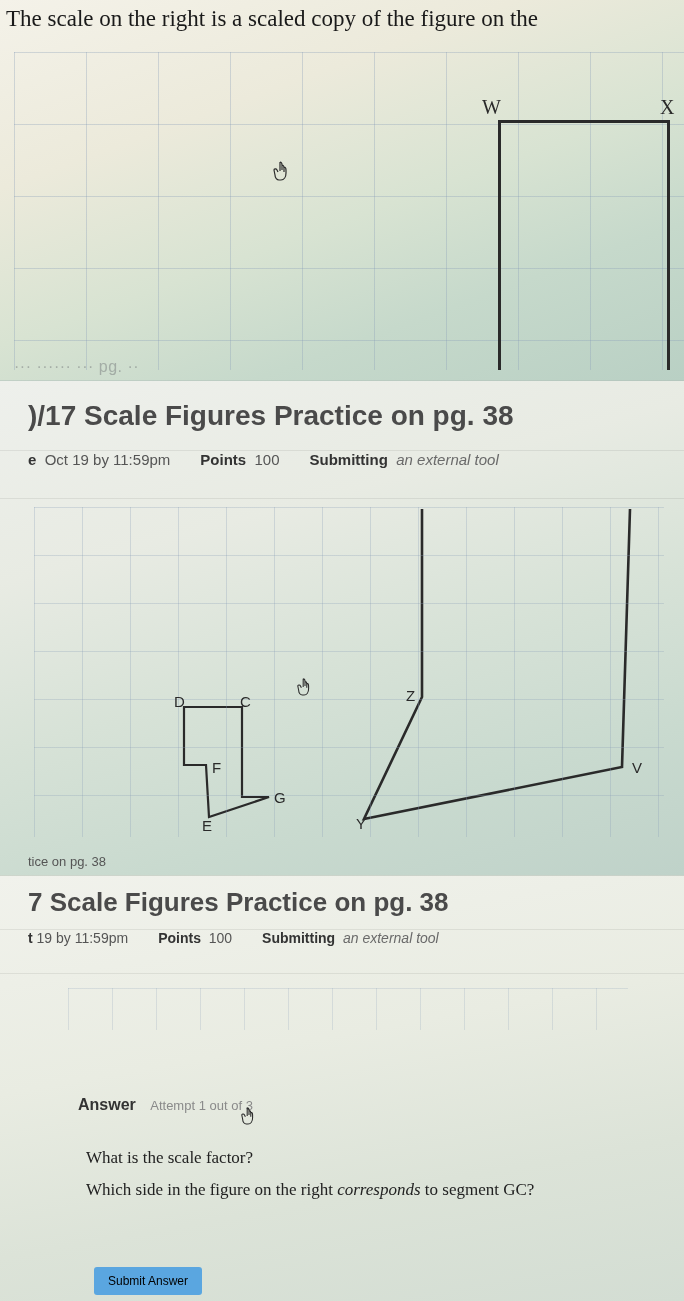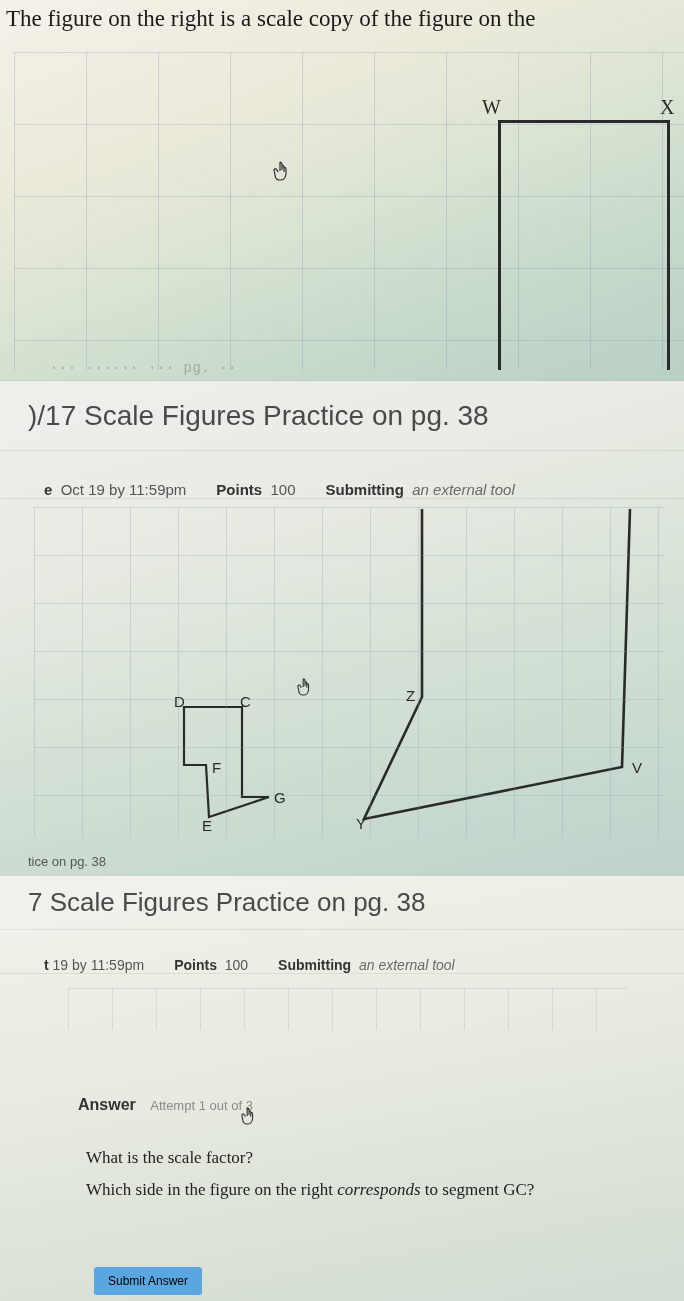--- a/index.html
+++ b/index.html
@@ -42,25 +42,24 @@
   }
   .cursor1 {
     position: absolute;
     left: 272px; top: 160px;
     width: 20px; height: 20px;
   }
   .cursor1 svg, .cursor2 svg, .cursor3 svg { display:block; }
   .sec1 .ghost-text {
     position: absolute;
     left: 14px; bottom: 4px;
-    font-size: 14px;
+    font-size: 16px;
     color: rgba(80,80,90,0.35);
     letter-spacing: .5px;
-    font-family: Liberation Mono, monospace;
-    margin-left: 36px;
+    font-family: Liberation Sans, sans-serif;
   }
 
   
   .sec2 {
     position: relative;
     width: 100%;
     height: 495px;
     background: linear-gradient(165deg, #eef0ec 0%, #e8ebe3 30%, #d7e2d7 55%, #c9dacf 78%, #bfd2c9 100%);
     border-top: 1px solid rgba(0,0,0,.05);
     overflow: hidden;
@@ -68,30 +67,30 @@
   .title-row {
     height: 70px;
     border-bottom: 1px solid rgba(0,0,0,.07);
     display: flex;
     align-items: center;
     padding-left: 28px;
     color: #444;
   }
   .title-row .big {
     font-size: 28px;
-    font-weight: 400;
+    font-weight: 700;
     color: #4a4a4a;
   }
   .meta-row {
     height: 48px;
     border-bottom: 1px solid rgba(0,0,0,.07);
     display: flex;
-    align-items: flex-end;
+    align-items: flex-start;
     gap: 30px;
-    padding-left: 44px;
+    padding-left: 28px;
     font-size: 15px;
     color: #555;
   }
   .meta-row b { font-weight: 700; color: #333; }
   .meta-row .ital { font-style: italic; color:#6a6a6a; }
   .fig2-wrap {
     position: absolute;
     left: 34px; top: 126px;
     width: 630px; height: 330px;
   }
@@ -160,21 +159,21 @@
   }
 
   
   .hand-cursor path { fill:none; stroke:#2a2a2a; stroke-width:1.2; }
 </style>
 </head>
 <body>
 
 <div class="sec1">
   <div class="q-text">
-    <span>The figure on the right is a scale copy of the figure on the</span>
+    <span>The scale on the right is a scaled copy of the figure on the</span>
     <span style="font-style:italic"></span>
   </div>
   <div class="grid1"></div>
   <div class="fig1-shape"></div>
   <div class="fig1-label fig1-W">W</div>
   <div class="fig1-label fig1-X">X</div>
   <div class="cursor1">
     <svg class="hand-cursor" viewBox="0 0 20 24">
         <path d="M8 2 v9 M8 2 c2 0 2 3 2 3 v5 M10 5 c2 0 2 3 2 3 v4 M12 7 c2 0 2 3 2 3 v3 c0 4 -2 7 -5 7 h-2 c-2 0 -4 -2 -4 -5 l-1 -5 c0 -1 2 -2 3 0 l1 2"></path>
       </svg>

